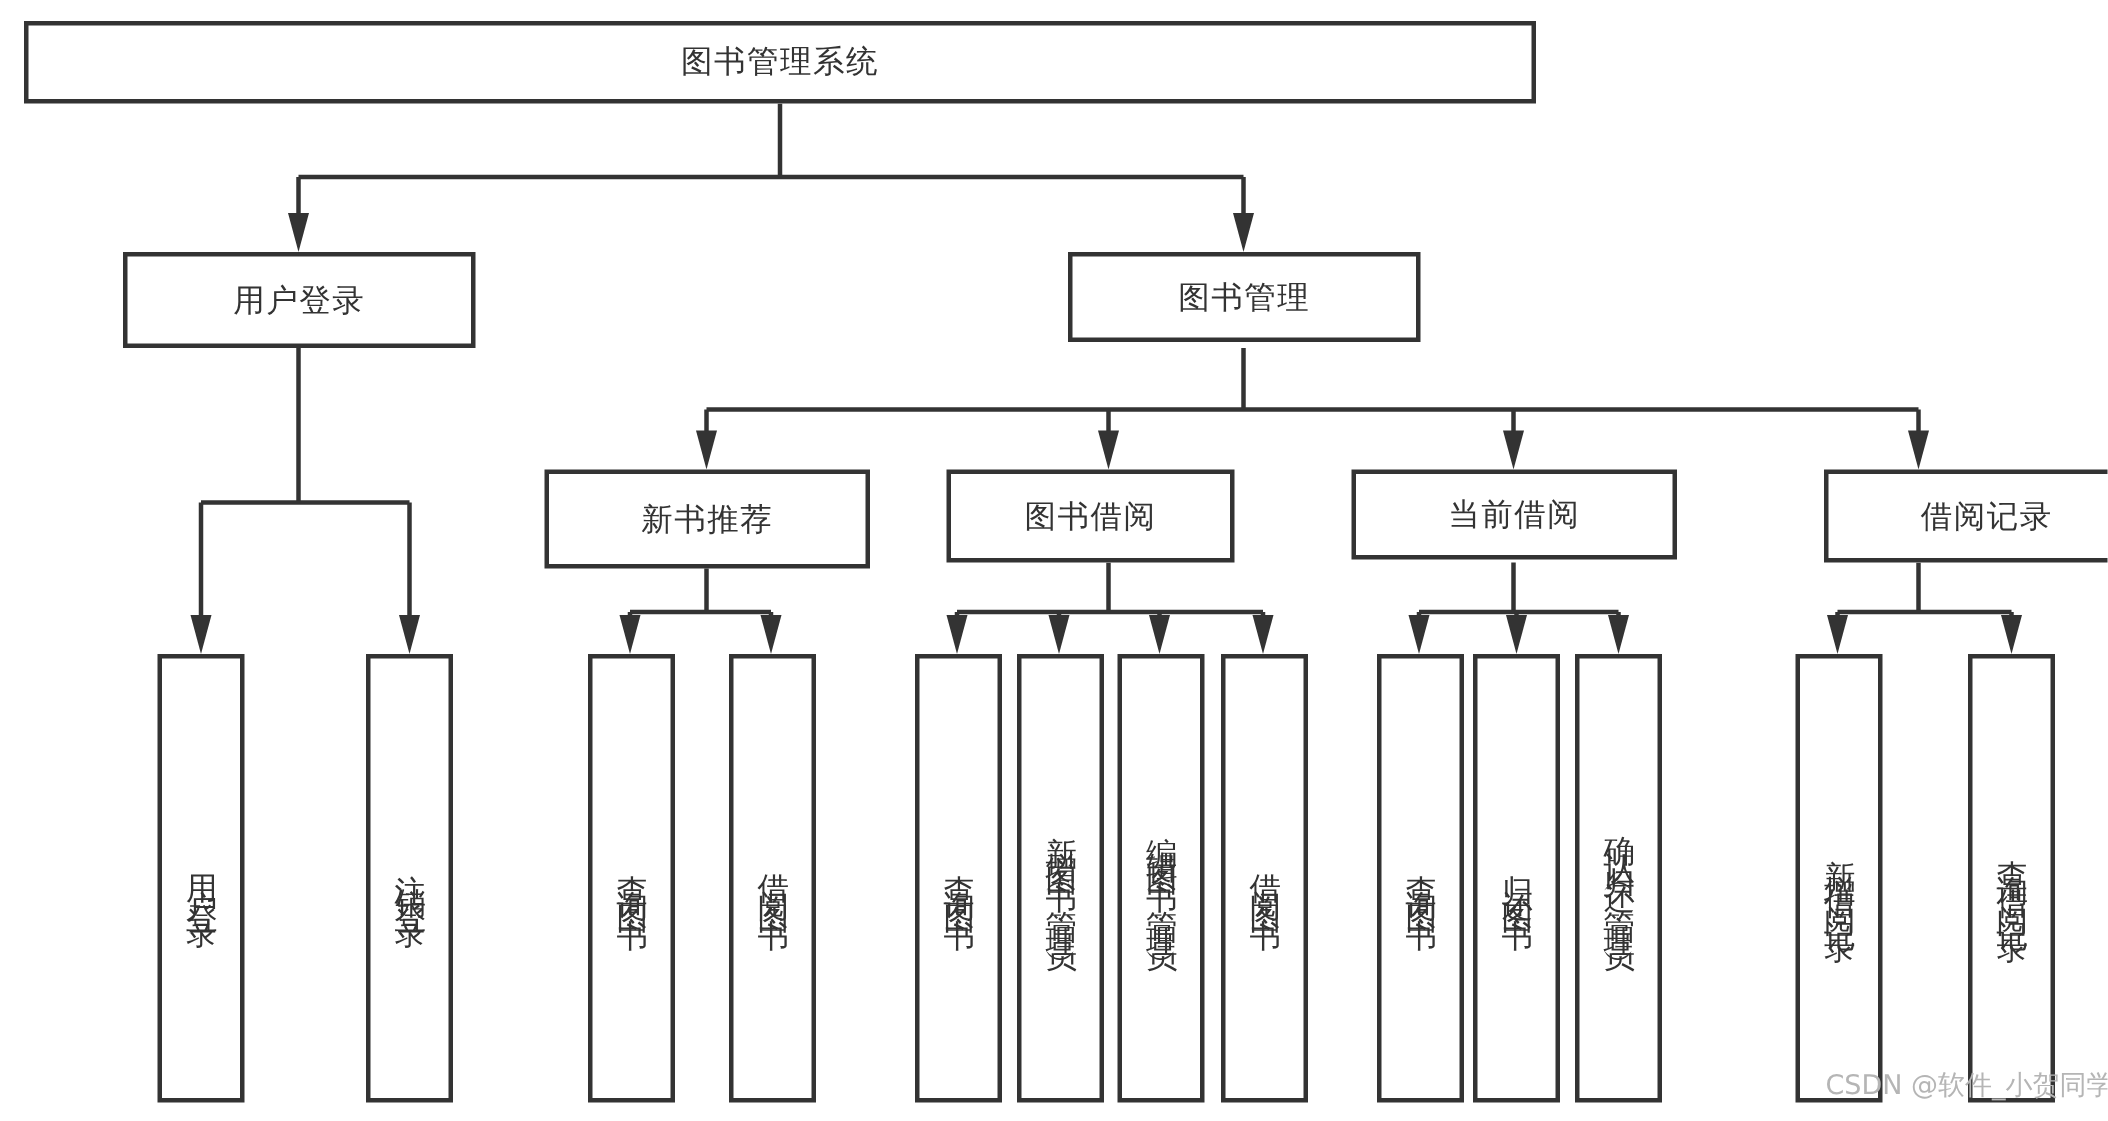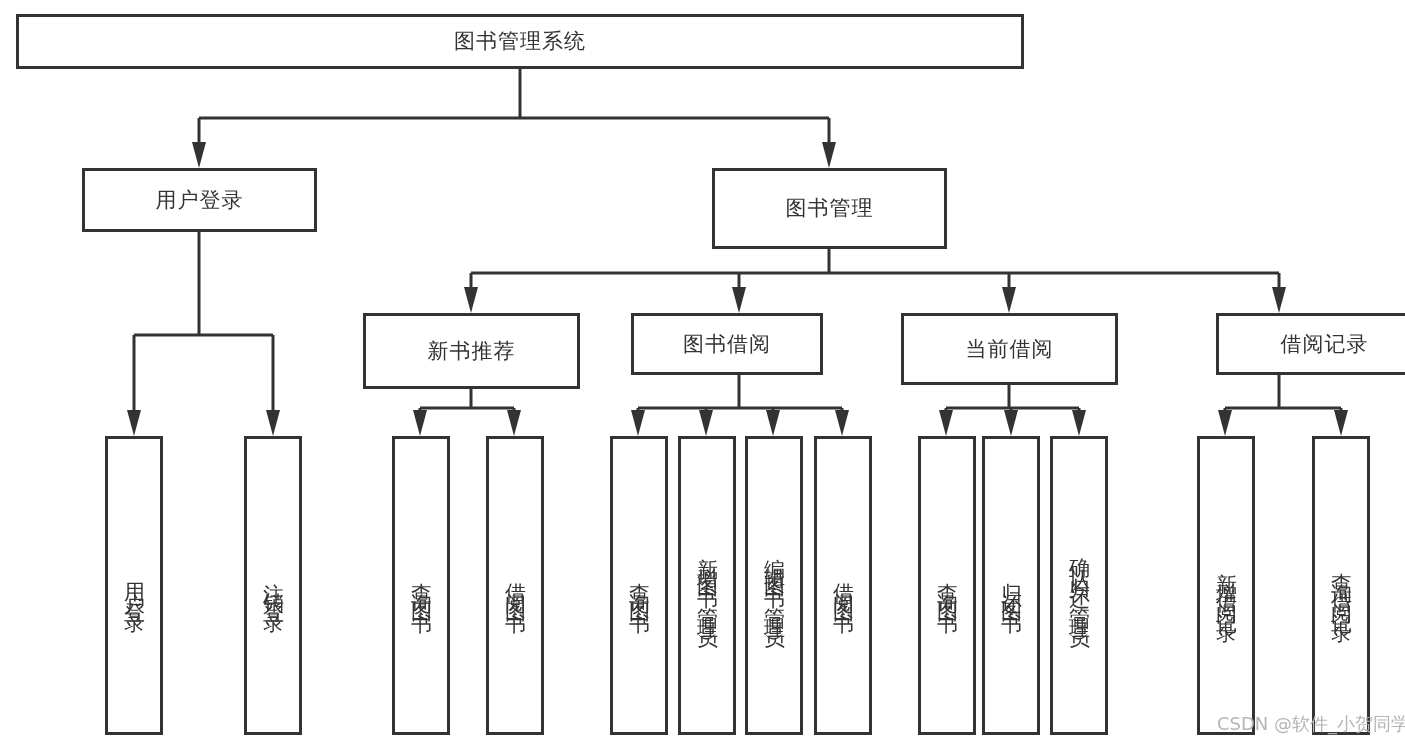--- a/index.html
+++ b/index.html
@@ -153,31 +153,31 @@
     </g>
   </svg>
 
   <div class="box h" style="left:16px;top:14px;width:1008px;height:55px">
     <span class="label">图书管理系统</span>
   </div>
 
   <div class="box h" style="left:82px;top:168px;width:235px;height:64px">
     <span class="label">用户登录</span>
   </div>
-  <div class="box h" style="left:712px;top:168px;width:235px;height:81px">
+  <div class="box h" style="left:712px;top:168px;width:235px;height:60px">
     <span class="label">图书管理</span>
   </div>
 
-  <div class="box h" style="left:363px;top:313px;width:217px;height:76px">
+  <div class="box h" style="left:363px;top:313px;width:217px;height:66px">
     <span class="label">新书推荐</span>
   </div>
   <div class="box h" style="left:631px;top:313px;width:192px;height:62px">
     <span class="label">图书借阅</span>
   </div>
-  <div class="box h" style="left:901px;top:313px;width:217px;height:72px">
+  <div class="box h" style="left:901px;top:313px;width:217px;height:60px">
     <span class="label">当前借阅</span>
   </div>
   <div class="box h" style="left:1216px;top:313px;width:217px;height:62px">
     <span class="label">借阅记录</span>
   </div>
 
   <div class="box v" style="left:105px">
     <span class="vlabel">用户登录</span>
   </div>
   <div class="box v" style="left:244px">

